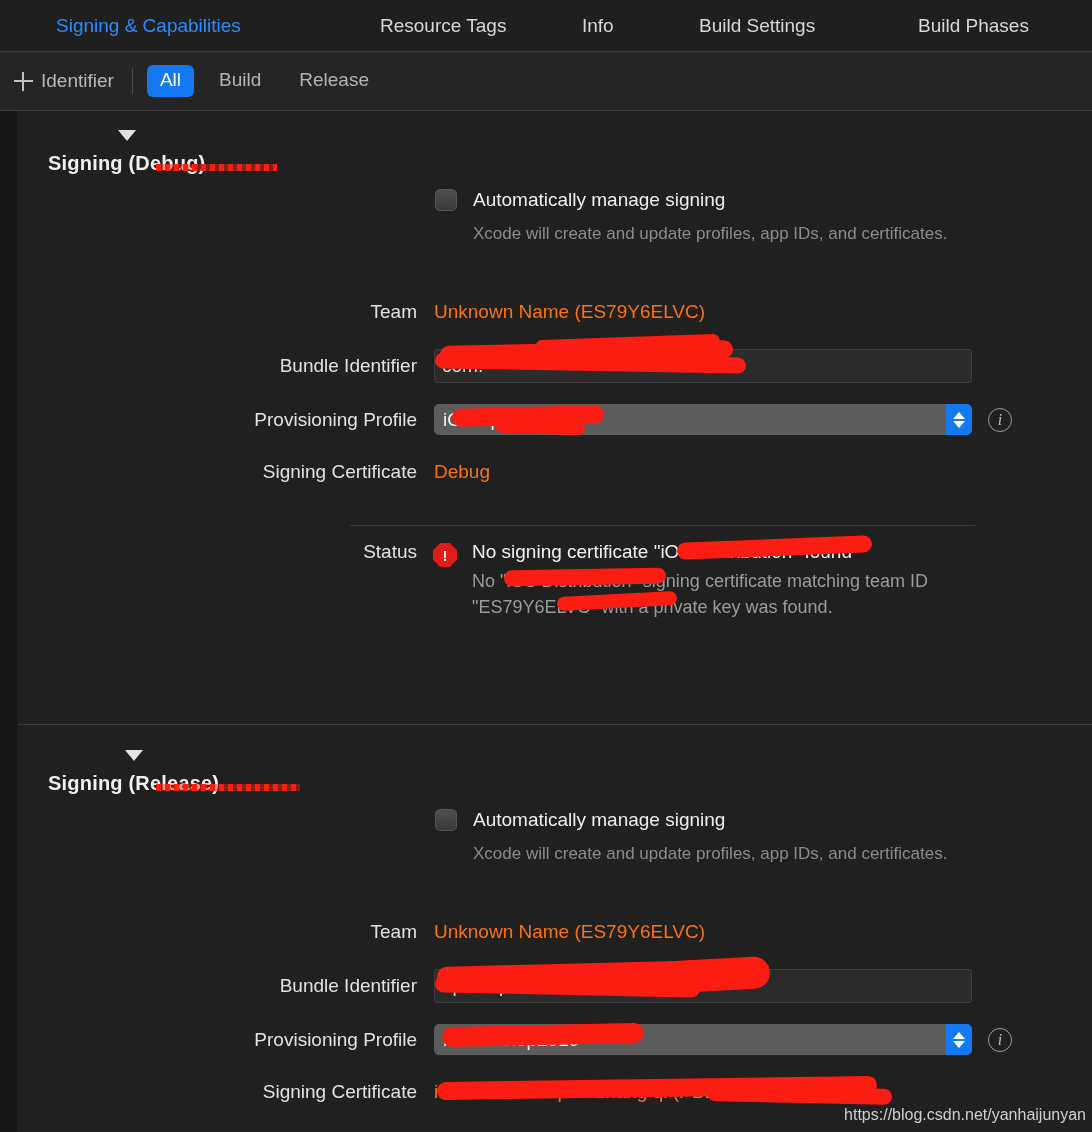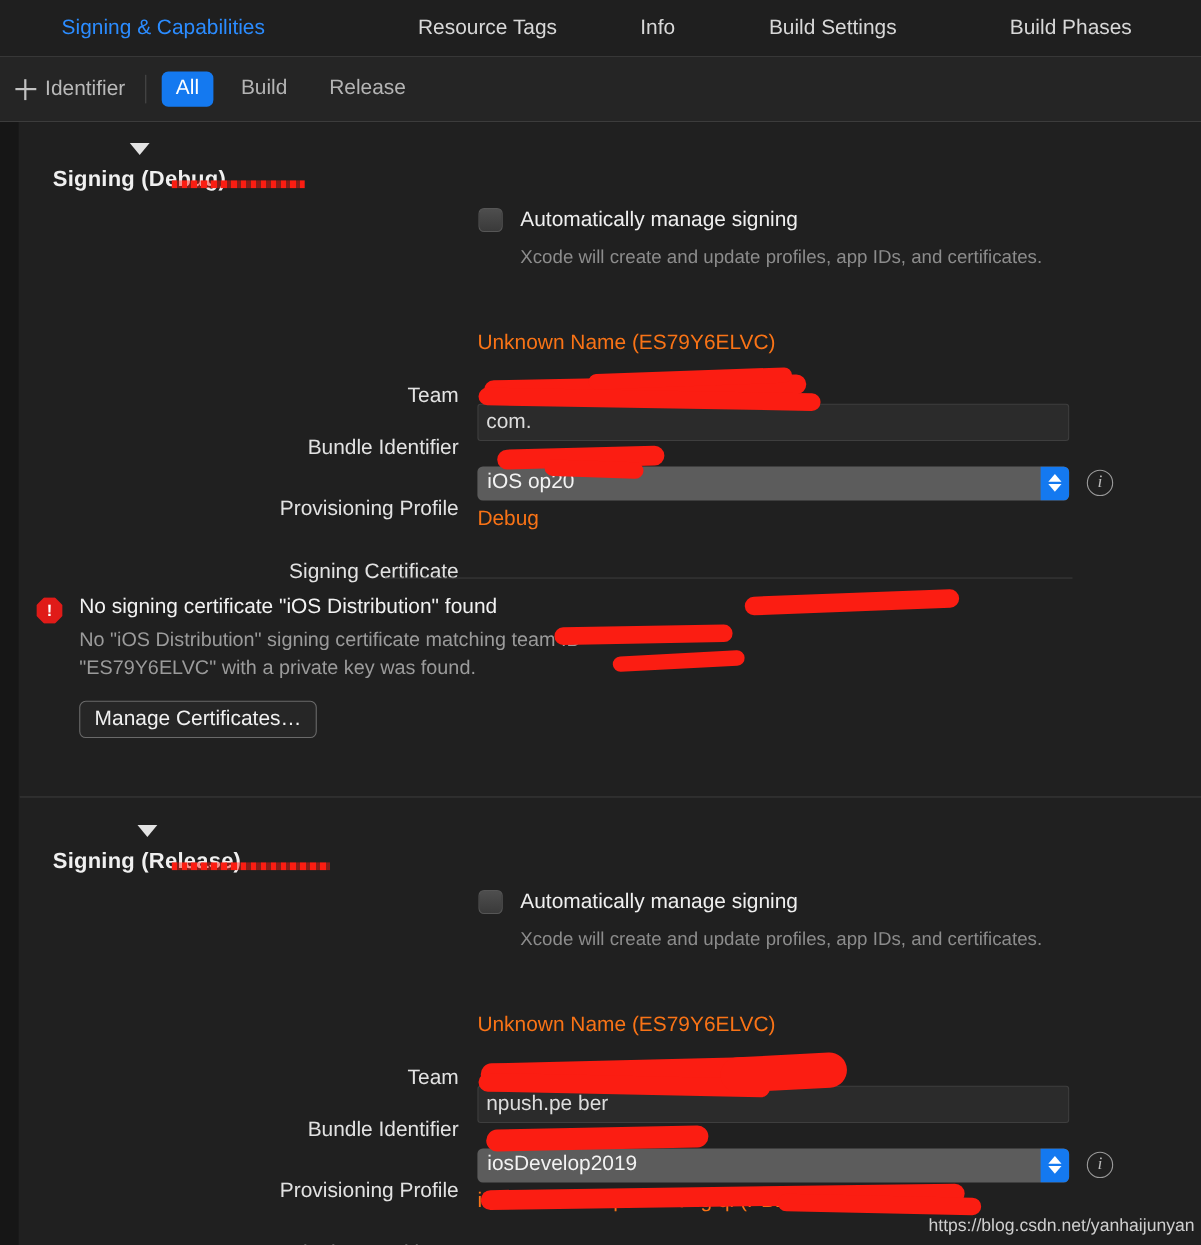--- a/index.html
+++ b/index.html
@@ -126,21 +126,20 @@
     letter-spacing: .2px;
   }
 
   
   .row { position: absolute; display: flex; align-items: flex-start; }
   .lbl {
     font-size: 19px;
     color: #e2e2e2;
     text-align: right;
     white-space: nowrap;
-    margin-top: 48px;
   }
   .val {
     font-size: 19px;
     color: #f97316;
     white-space: nowrap;
   }
 
   
   .checkbox {
     width: 22px;
@@ -350,25 +349,25 @@
     </div>
 
     <div class="row" style="left:0; top:350px; width:975px;">
       <div class="lbl" style="width:400px;">Signing Certificate</div>
       <div class="val" style="margin-left:17px;">Debug</div>
     </div>
 
     <div class="hr" style="left:333px; top:414px; width:625px;"></div>
 
     <div class="row" style="left:0; top:430px; width:975px;">
+      <div class="lbl" style="width:400px;">Status</div>
       <div class="err-badge" style="margin-left:16px; margin-top:2px;">!</div>
       <div style="margin-left:15px;">
         <div class="err-title">No signing certificate "iOS Distribution" found</div>
         <div class="err-body" style="margin-top:6px;">No "iOS Distribution" signing certificate matching team ID "ES79Y6ELVC" with a private key was found.</div>
-        <div class="btn-outline" style="margin-top:17px;">Manage Certificates…</div>
       </div>
     </div>
 
     <div class="redact" style="left:423px; top:232px; width:293px; height:18px; border-radius:9px; transform:rotate(-1.1deg);"></div>
     <div class="redact" style="left:418px; top:244px; width:311px; height:16px; border-radius:8px; transform:rotate(1deg);"></div>
     <div class="redact" style="left:518px; top:226px; width:185px; height:14px; border-radius:8px; transform:rotate(-2deg);"></div>
     <div class="redact" style="left:435px; top:296px; width:152px; height:18px; border-radius:9px; transform:rotate(-1.5deg);"></div>
     <div class="redact" style="left:478px; top:308px; width:90px; height:15px; border-radius:8px; transform:rotate(2deg);"></div>
     <div class="redact" style="left:660px; top:428px; width:195px; height:17px; border-radius:9px; transform:rotate(-2.2deg);"></div>
     <div class="redact" style="left:487px; top:458px; width:162px; height:16px; border-radius:8px; transform:rotate(-1deg);"></div>

